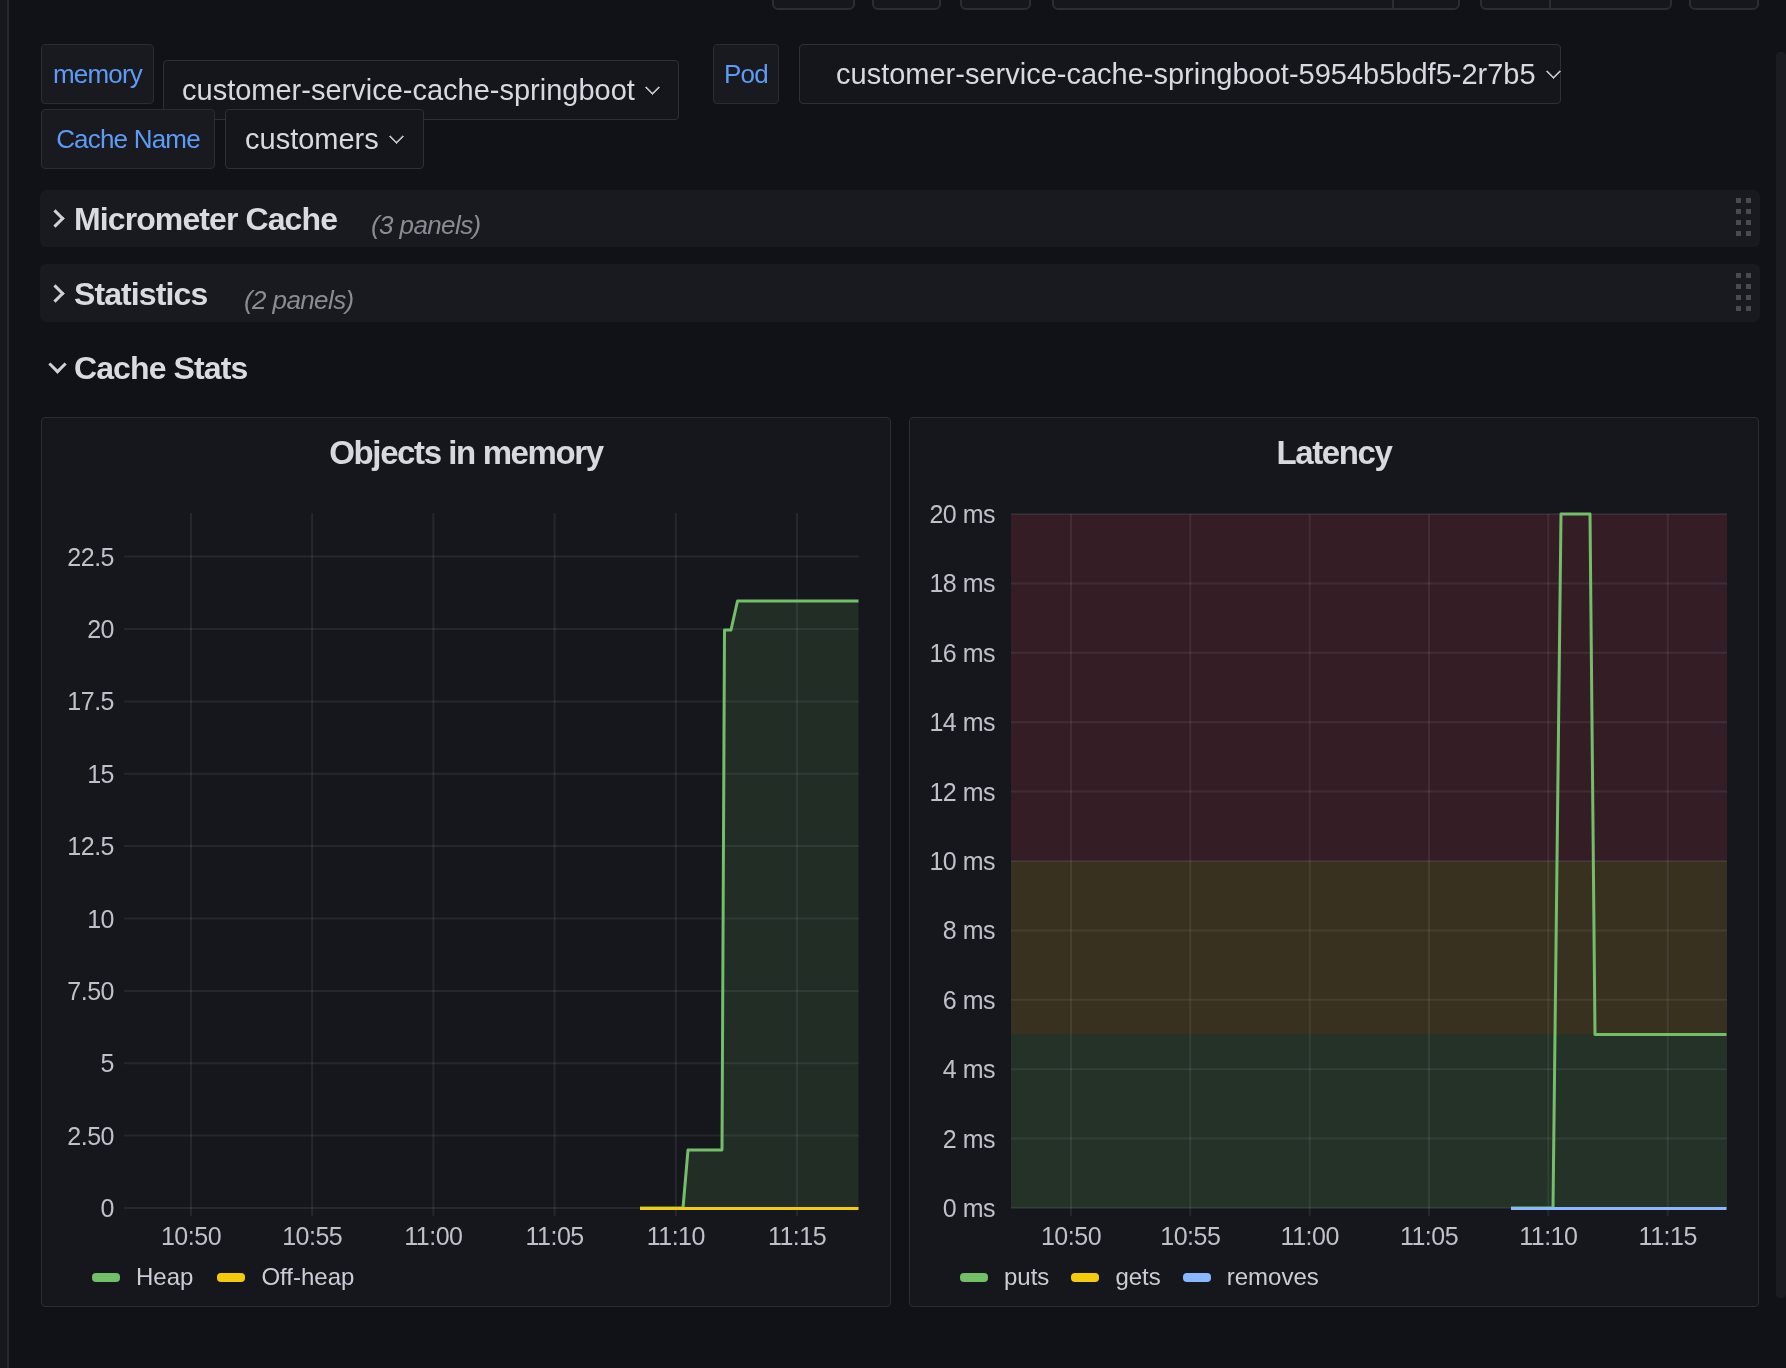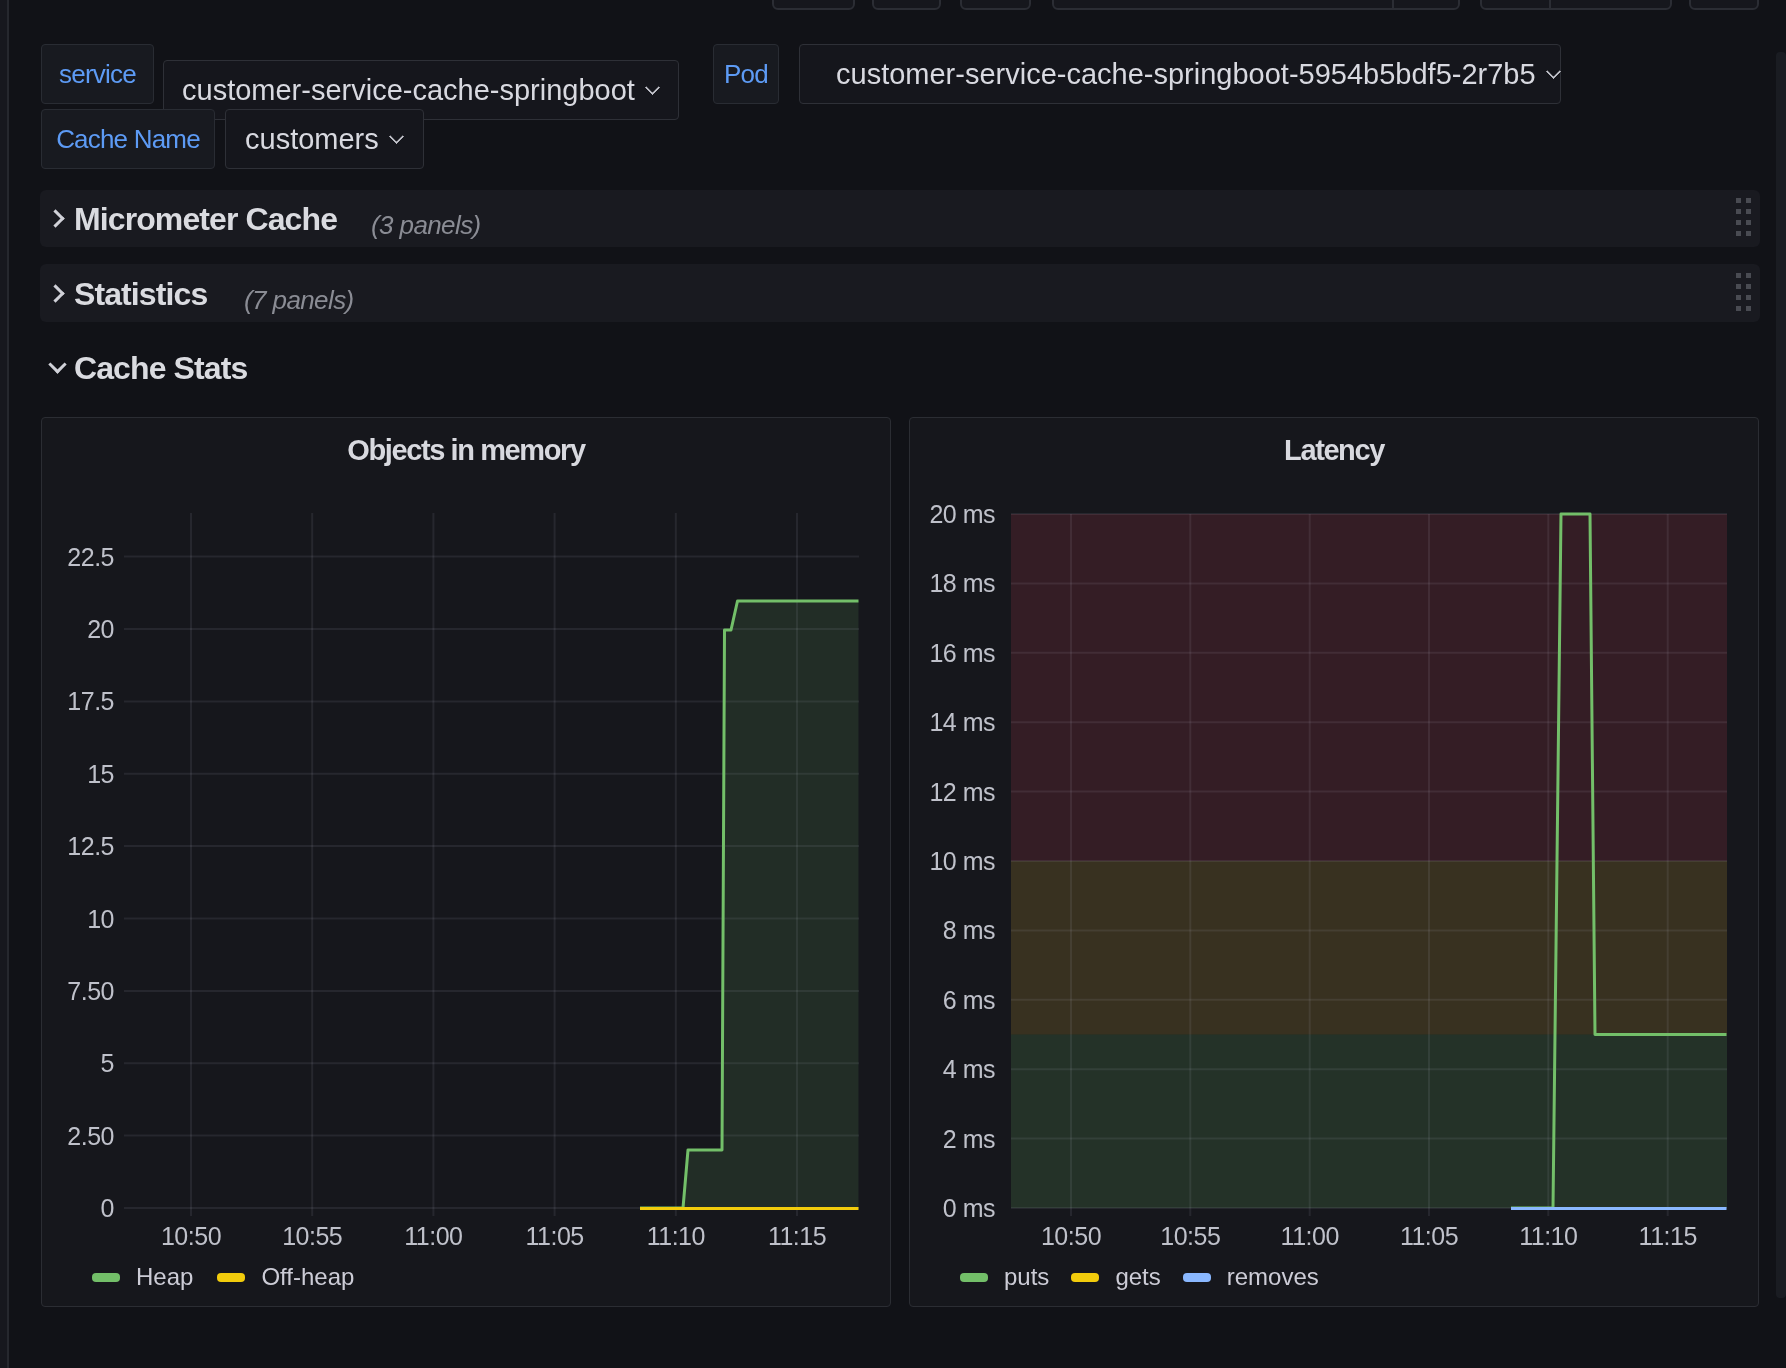--- a/index.html
+++ b/index.html
@@ -22,42 +22,42 @@
   .rowtitle{position:absolute;font-size:32px;font-weight:bold;letter-spacing:-0.9px;color:#dadbe0;}
   .rowcount{position:absolute;font-size:26px;font-style:italic;letter-spacing:-0.6px;color:#8a8c94;}
   .rowchev{position:absolute;width:10px;height:10px;border-right:3px solid #d0d1d8;
            border-bottom:3px solid #d0d1d8;}
   .dots{position:absolute;width:16px;height:40px;}
   .dots div{position:absolute;width:5px;height:5px;background:#494b52;}
   svg text{letter-spacing:-0.5px;}
   .panel{position:absolute;top:417px;width:850px;height:890px;background:#16171c;
          border:1px solid #2b2d33;border-radius:4px;box-sizing:border-box;}
   .ptitle{position:absolute;top:16px;left:0;width:100%;text-align:center;
-          font-size:29px;font-weight:bold;letter-spacing:-1.4px;color:#d8d9df;}
+          font-size:33px;font-weight:bold;letter-spacing:-1.4px;color:#d8d9df;}
   .legend{position:absolute;top:845px;left:50px;display:flex;align-items:center;
           font-size:24px;color:#ccccd6;}
   .licon{width:28px;height:9px;border-radius:4px;margin-right:16px;}
   .legend .litem{display:flex;align-items:center;margin-right:24px;}
 </style>
 </head>
 <body>
 <div id="page">
 
   <div class="topbtn" style="left:772px;width:83px;"></div>
   <div class="topbtn" style="left:872px;width:69px;"></div>
   <div class="topbtn" style="left:960px;width:71px;"></div>
   <div class="topbtn" style="left:1052px;width:408px;">
       <div class="vdiv" style="left:338px;"></div>
     </div>
   <div class="topbtn" style="left:1480px;width:192px;">
       <div class="vdiv" style="left:67px;"></div>
     </div>
   <div class="topbtn" style="left:1689px;width:70px;"></div>
 
-  <div class="vlabel" style="left:41px;top:44px;width:113px;">service</div>
+  <div class="vlabel" style="left:41px;top:44px;width:113px;">memory</div>
   <div class="vdrop" style="left:163px;top:44px;width:516px;padding-left:18px;margin-top:16px;">customer-service-cache-springboot<span class="chev"></span></div>
   <div class="vlabel" style="left:713px;top:44px;width:66px;">Pod</div>
   <div class="vdrop" style="left:799px;top:44px;width:762px;padding-left:36px;">customer-service-cache-springboot-5954b5bdf5-2r7b5<span class="chev"></span></div>
 
   <div class="vlabel" style="left:41px;top:109px;width:174px;">Cache Name</div>
   <div class="vdrop" style="left:225px;top:109px;width:199px;padding-left:19px;">customers<span class="chev"></span></div>
 
   <div class="rowstrip" style="top:190px;height:57px;"></div>
   <div class="rowchev" style="left:49px;top:212px;transform:rotate(-45deg);"></div>
   <div class="rowtitle" style="left:74px;top:201px;">Micrometer Cache</div>
@@ -69,21 +69,21 @@
       <div style="left:10px;top:11px;"></div>
       <div style="left:0px;top:22px;"></div>
       <div style="left:10px;top:22px;"></div>
       <div style="left:0px;top:33px;"></div>
       <div style="left:10px;top:33px;"></div>
     </div>
 
   <div class="rowstrip" style="top:264px;height:58px;"></div>
   <div class="rowchev" style="left:49px;top:287px;transform:rotate(-45deg);"></div>
   <div class="rowtitle" style="left:74px;top:276px;">Statistics</div>
-  <div class="rowcount" style="left:244px;top:285px;">(7 panels)</div>
+  <div class="rowcount" style="left:244px;top:285px;">(2 panels)</div>
   <div class="dots" style="left:1736px;top:273px;">
       <div style="left:0px;top:0px;"></div>
       <div style="left:10px;top:0px;"></div>
       <div style="left:0px;top:11px;"></div>
       <div style="left:10px;top:11px;"></div>
       <div style="left:0px;top:22px;"></div>
       <div style="left:10px;top:22px;"></div>
       <div style="left:0px;top:33px;"></div>
       <div style="left:10px;top:33px;"></div>
     </div>

